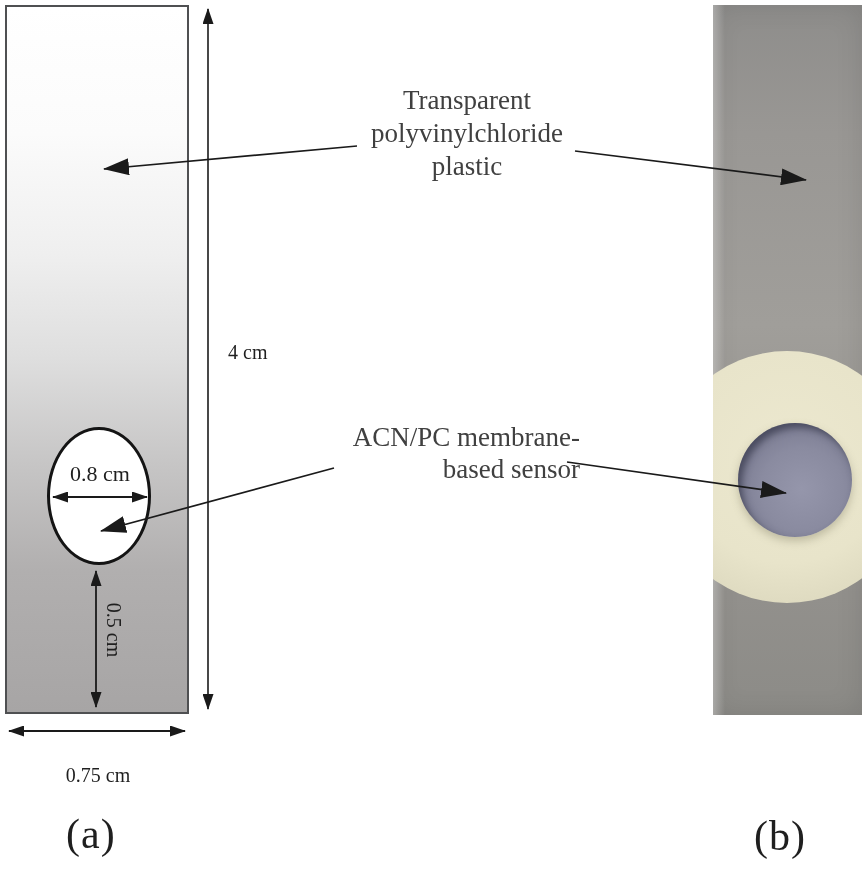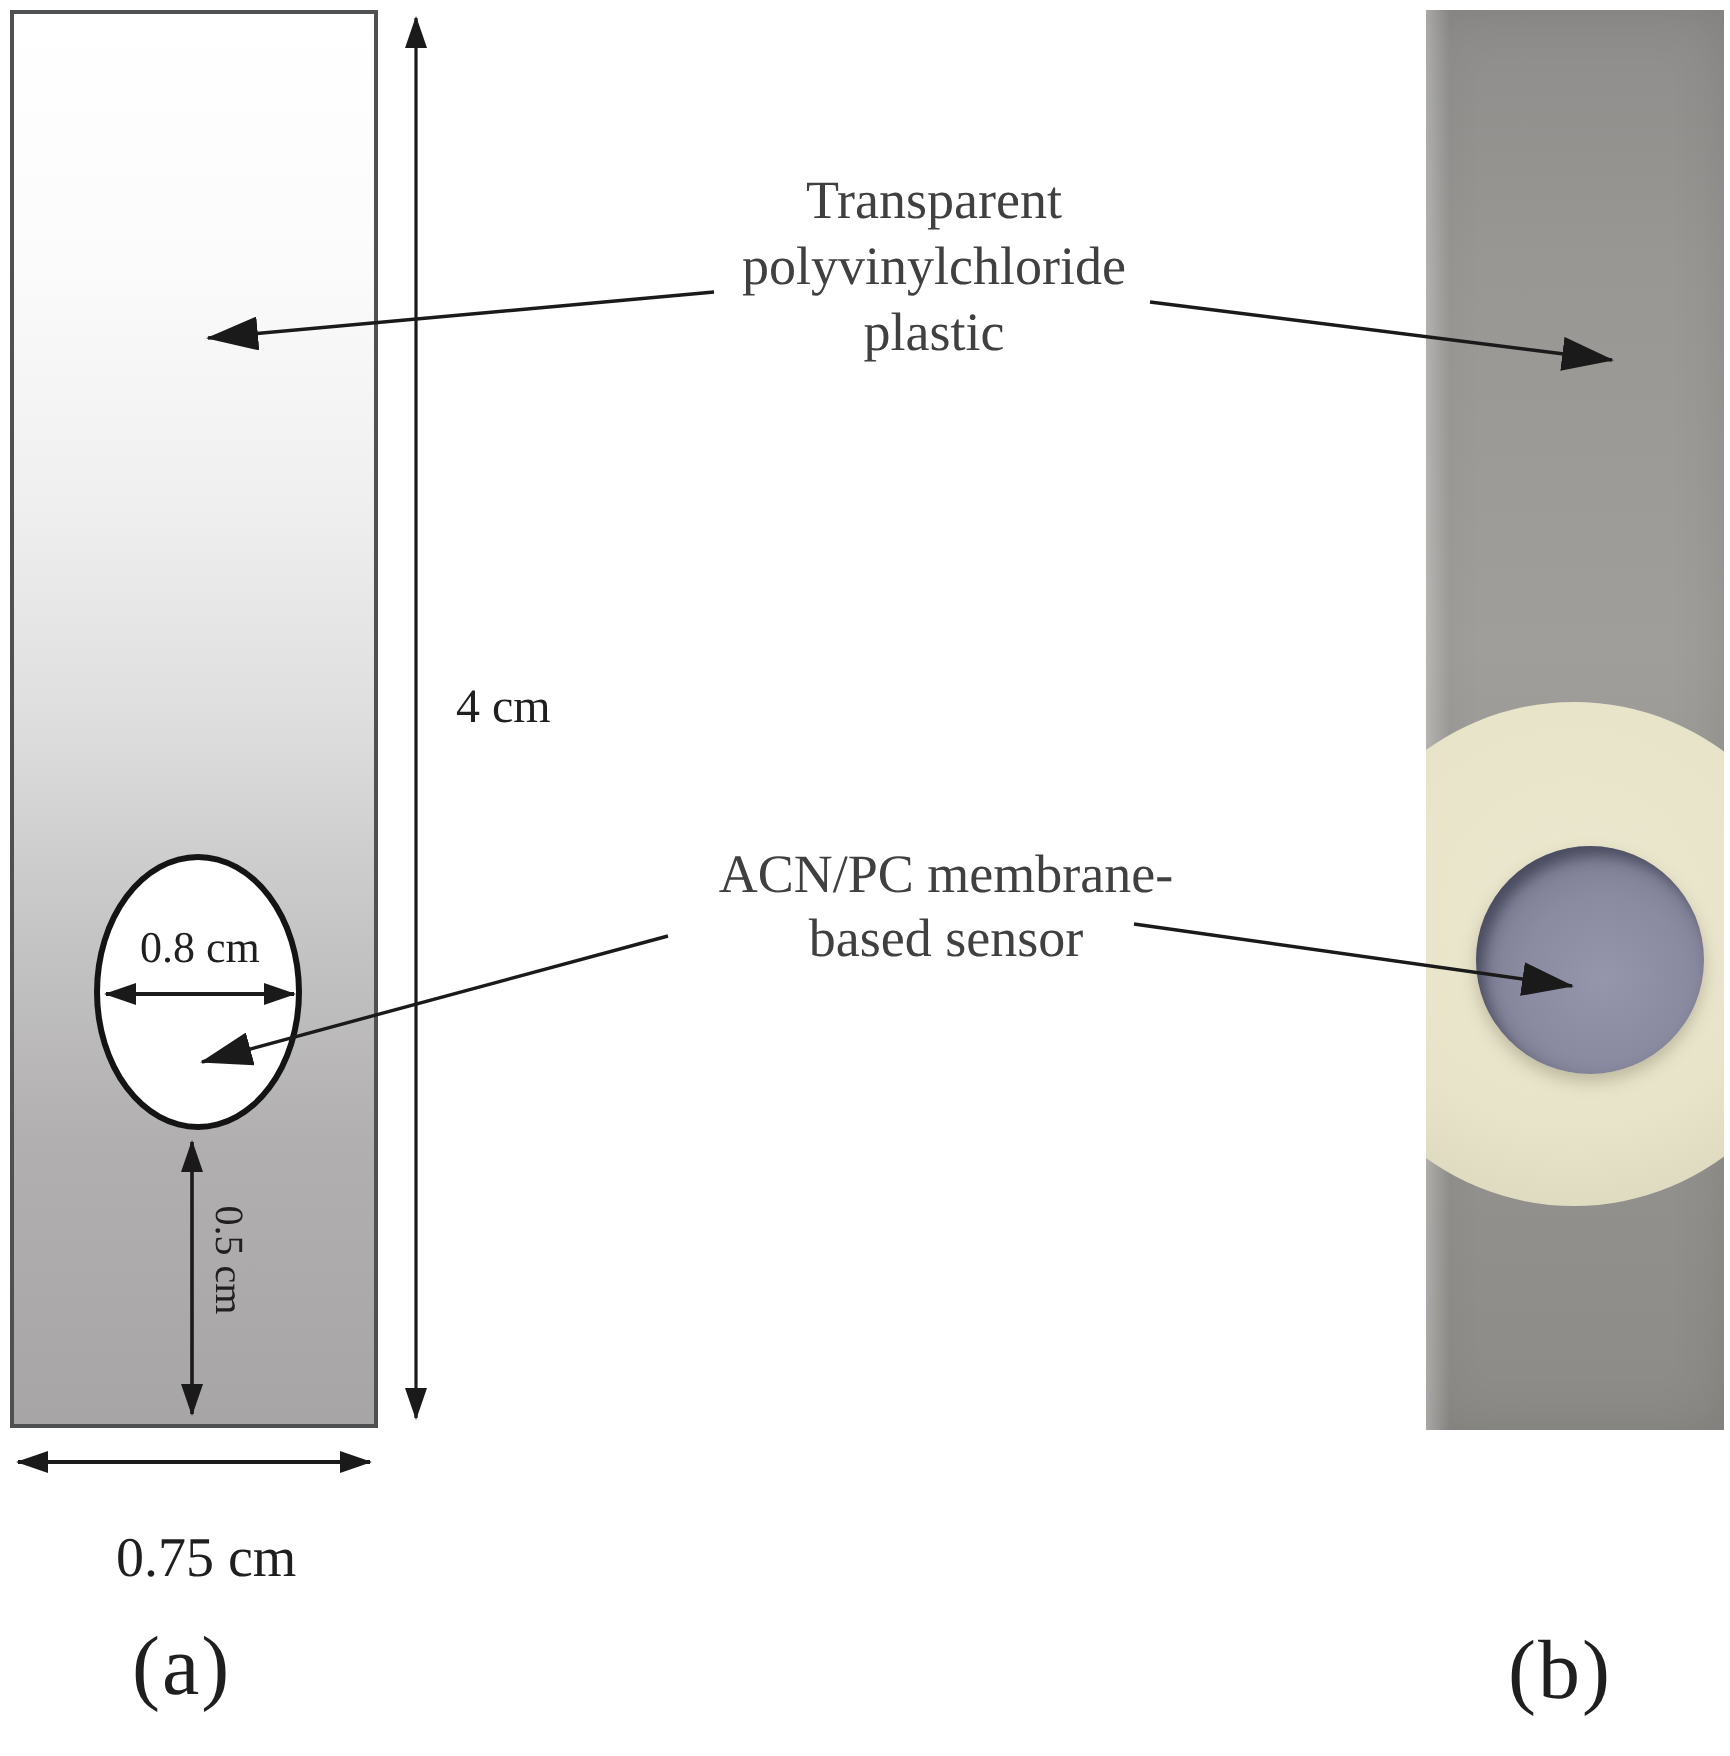--- a/index.html
+++ b/index.html
@@ -20,37 +20,37 @@
                #dedede 50%,#c6c5c5 65%,#b1afaf 80%,#a7a5a5 100%);
   }
   .hole{
     left:47px;top:427px;width:104px;height:138px;
     background:#ffffff;
     border:3px solid #141414;
     border-radius:50%;
     box-sizing:border-box;
   }
   .dim-label{white-space:nowrap;}
-  .lbl-height{left:228px;top:341px;font-size:24px;}
+  .lbl-height{left:228px;top:341px;font-size:20px;}
   .lbl-hole-diam{left:64px;top:461px;width:72px;text-align:center;font-size:22px;}
   .lbl-hole-offset{
     left:78px;top:618px;width:70px;height:24px;text-align:center;
     font-size:20px;transform:rotate(90deg);
   }
-  .lbl-width{left:58px;top:764px;width:80px;text-align:center;font-size:28px;}
+  .lbl-width{left:58px;top:764px;width:80px;text-align:center;font-size:20px;}
   .caption{font-size:42px;letter-spacing:1px;}
   .cap-a{left:66px;top:810px;}
   .cap-b{left:754px;top:812px;}
   
   .ann{
     text-align:center;font-size:27px;line-height:33px;
     white-space:pre-line;color:#404040;
   }
   .ann-pvc{left:352px;top:84px;width:230px;}
-  .ann-sensor{left:348px;top:421px;width:250px;line-height:32px;}
+  .ann-sensor{left:330px;top:421px;width:250px;line-height:32px;text-align:right;}
   
   .photo-strip{
     left:713px;top:5px;width:149px;height:710px;
     background:linear-gradient(180deg,#8e8d8b 0%,#999794 18%,#a09e9a 45%,
                #999792 60%,#93918d 80%,#8c8b87 100%);
     box-shadow:inset 0 0 28px rgba(0,0,0,0.10);
     overflow:hidden;
   }
   .photo-strip .edge-light{
     position:absolute;left:0;top:0;width:12px;height:100%;

